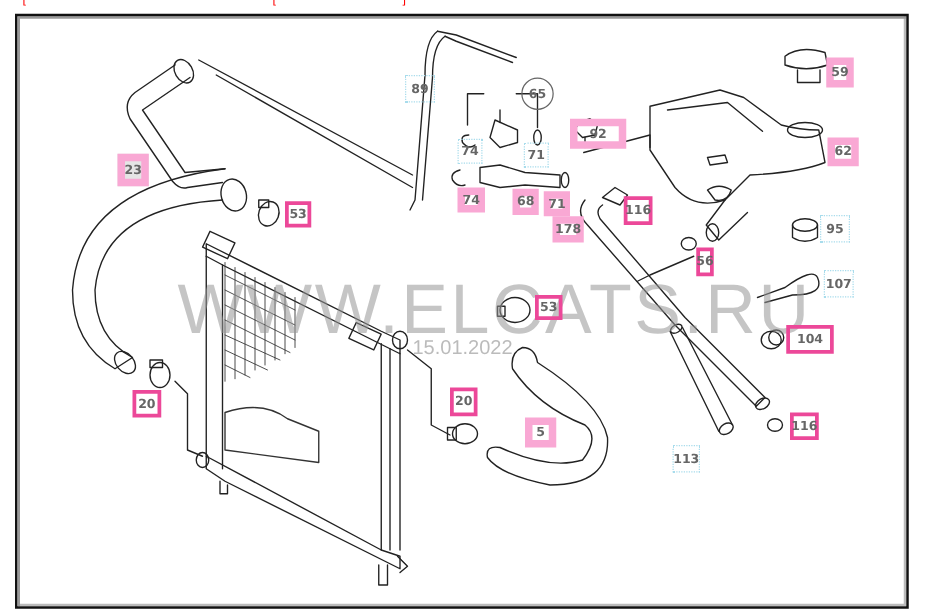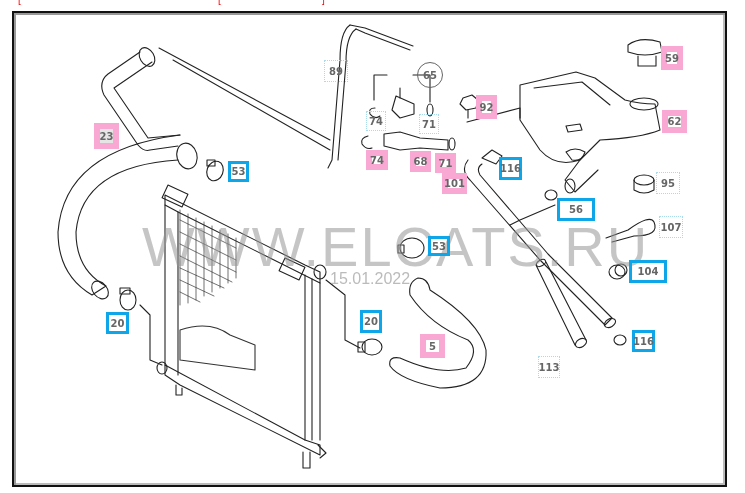--- a/index.html
+++ b/index.html
@@ -24,21 +24,21 @@
     color: rgba(150,150,150,0.65); pointer-events: none;
   }
   .callout {
     position: absolute; box-sizing: border-box;
     display: flex; align-items: center; justify-content: center;
     font-family: "DejaVu Sans", sans-serif; font-size: 10px; font-weight: bold;
     color: #666; cursor: pointer; background: transparent;
   }
   .callout.plain { border: 1px dotted #a8dcec; }
   .callout.green { border: 6px solid #f9a8d4; }
-  .callout.red { border: 3px solid #0ea5e9; }
+  .callout.red { border: 3px solid #ec4899; }
   .callout.filled { background: #e5e5e5; }
   .callout.circle { border-radius: 50%; border: 1px solid #666; margin-left: 30px; }
 </style>
 </head>
 <body>
 
 <span class="top-fragment" style="left:18px;">[</span>
 <span class="top-fragment" style="left:218px;">[</span>
 <span class="top-fragment" style="left:322px;">]</span>
 
@@ -181,31 +181,31 @@
 </svg>
 
 <div class="watermark">WWW.ELCATS.RU</div>
 <div class="watermark-date">15.01.2022</div>
 
 <div id="callouts">
     <div class="callout plain" style="left: 324px; top: 60px; width: 24px; height: 22px;">89</div>
     <div class="callout circle" style="left: 387px; top: 62px; width: 26px; height: 26px;">65</div>
     <div class="callout plain" style="left: 366px; top: 111px; width: 20px; height: 20px;">74</div>
     <div class="callout plain" style="left: 419px; top: 114px; width: 20px; height: 20px;">71</div>
-    <div class="callout green" style="left: 476px; top: 95px; width: 21px; height: 24px;">92</div>
+    <div class="callout green" style="left: 456px; top: 95px; width: 45px; height: 24px;">92</div>
     <div class="callout green" style="left: 661px; top: 46px; width: 22px; height: 24px;">59</div>
     <div class="callout green" style="left: 662px; top: 110px; width: 25px; height: 23px;">62</div>
     <div class="callout green filled" style="left: 94px; top: 123px; width: 25px; height: 26px;">23</div>
     <div class="callout red" style="left: 228px; top: 161px; width: 21px; height: 21px;">53</div>
     <div class="callout green" style="left: 366px; top: 150px; width: 22px; height: 20px;">74</div>
     <div class="callout green" style="left: 410px; top: 151px; width: 21px; height: 21px;">68</div>
     <div class="callout green" style="left: 435px; top: 153px; width: 21px; height: 20px;">71</div>
     <div class="callout red" style="left: 499px; top: 157px; width: 23px; height: 23px;">116</div>
-    <div class="callout green" style="left: 442px; top: 173px; width: 25px; height: 21px;">101</div>
-    <div class="callout red" style="left: 557px; top: 198px; width: 38px; height: 23px;">56</div>
+    <div class="callout green" style="left: 442px; top: 173px; width: 25px; height: 21px;">178</div>
+    <div class="callout red" style="left: 557px; top: 198px; width: 14px; height: 23px;">56</div>
     <div class="callout plain" style="left: 656px; top: 172px; width: 24px; height: 22px; text-align: center;">95</div>
     <div class="callout plain" style="left: 659px; top: 216px; width: 24px; height: 22px;">107</div>
     <div class="callout red" style="left: 428px; top: 236px; width: 22px; height: 20px;">53</div>
     <div class="callout red" style="left: 629px; top: 260px; width: 38px; height: 23px;">104</div>
     <div class="callout plain" style="left: 538px; top: 312px; width: 22px; height: 22px; margin-top: 44px;">113</div>
     <div class="callout red" style="left: 632px; top: 330px; width: 23px; height: 22px;">116</div>
     <div class="callout red" style="left: 106px; top: 312px; width: 23px; height: 22px;">20</div>
     <div class="callout red" style="left: 360px; top: 310px; width: 22px; height: 23px;">20</div>
     <div class="callout green" style="left: 420px; top: 334px; width: 25px; height: 24px;">5</div>
   </div>

